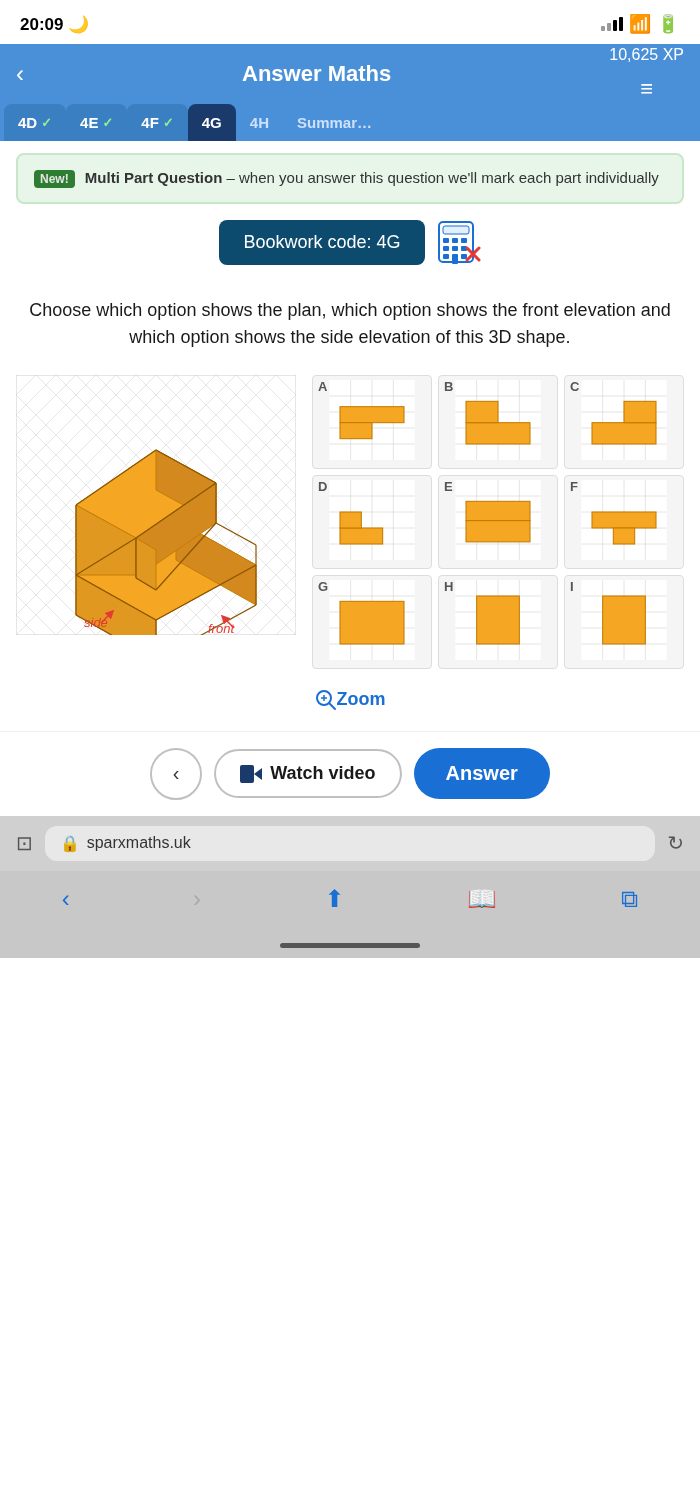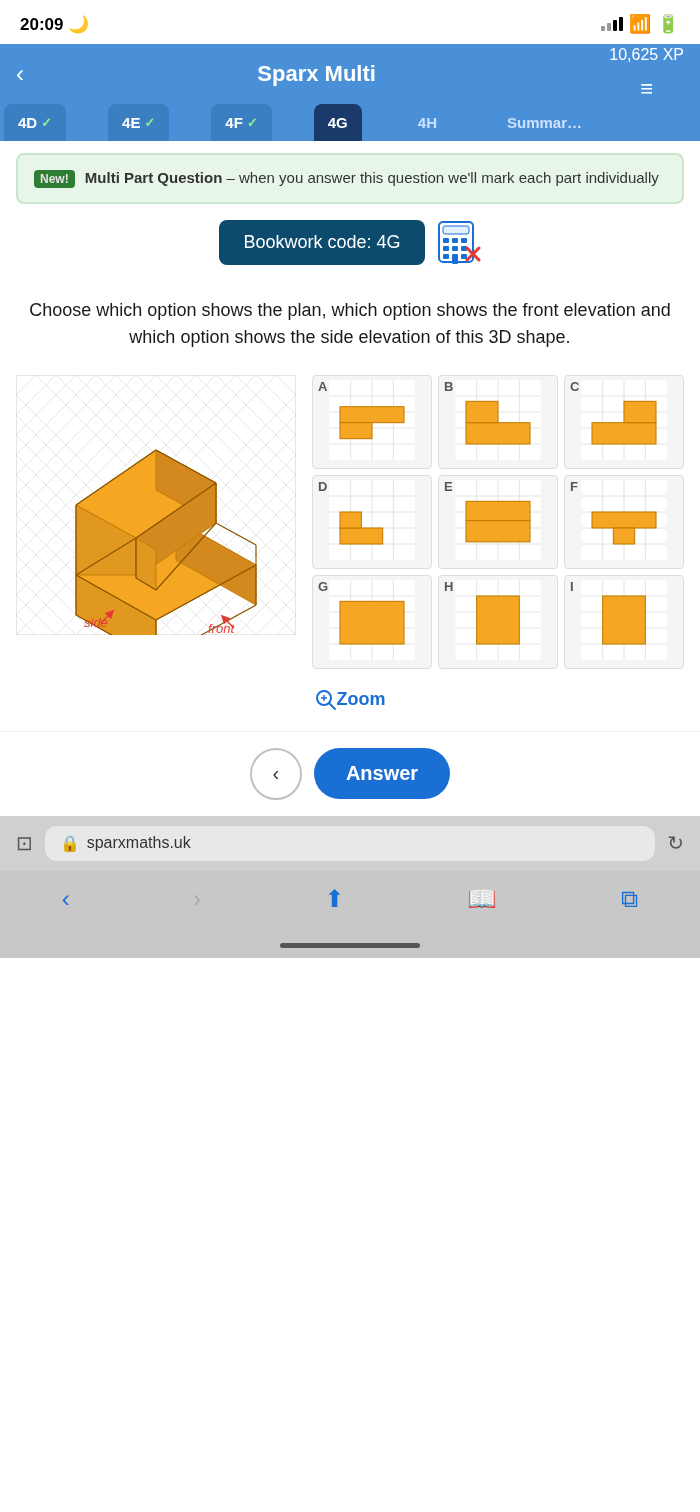--- a/index.html
+++ b/index.html
@@ -34,21 +34,20 @@
     .nav-xp { color: #fff; font-size: 16px; font-weight: 500; }
     .nav-menu { color: #fff; font-size: 22px; font-weight: 700; cursor: pointer; }
     .nav-right { display: flex; align-items: center; gap: 12px; flex-direction: column; }
 
     
     .tabs-container {
       background: #4a90d9;
       display: flex;
       overflow-x: auto;
       padding: 0 4px;
-      gap: 42px;
     }
     .tab {
       padding: 10px 14px;
       color: #fff;
       font-size: 15px;
       font-weight: 600;
       white-space: nowrap;
       cursor: pointer;
       border-radius: 8px 8px 0 0;
       display: flex;
@@ -296,21 +295,21 @@
       <div class="signal-bar" style="height:11px"></div>
       <div class="signal-bar" style="height:14px"></div>
     </div>
     <span style="font-size:18px;">📶</span>
     <span style="font-size:18px; color:#4caf50;">🔋</span>
   </div>
 </div>
 
 <div class="nav-header">
   <span class="nav-back">‹</span>
-  <span class="nav-title">Sparx Multi</span>
+  <span class="nav-title">Answer Maths</span>
   <div class="nav-right">
     <span class="nav-xp">10,625 XP</span>
     <span class="nav-menu">≡</span>
   </div>
 </div>
 
 <div class="tabs-container">
   <div class="tab completed">4D <span class="tab-check">✓</span></div>
   <div class="tab completed">4E <span class="tab-check">✓</span></div>
   <div class="tab completed">4F <span class="tab-check">✓</span></div>
@@ -652,20 +651,27 @@
       <line x1="9" y1="6" x2="9" y2="12" stroke="#1a6fd4" stroke-width="1.5"></line>
     </svg>
     <span>Zoom</span>
   </button>
 </div>
 
 <div class="bottom-actions">
   <button class="btn-back-circle">
     <span style="font-size:20px;">‹</span>
   </button>
+  <button class="btn-watch-video">
+    <svg width="22" height="18" viewBox="0 0 22 18">
+      <rect x="0" y="0" width="14" height="18" rx="2" fill="#1a3a6b"></rect>
+      <polygon points="14,9 22,3 22,15" fill="#1a3a6b"></polygon>
+    </svg>
+    <span>Watch video</span>
+  </button>
   <button class="btn-answer">
     <span>Answer</span>
   </button>
 </div>
 
 <div class="browser-bar">
   <span class="browser-tabs-icon">⊡</span>
   <div class="browser-url-bar">
     <span>🔒</span>
     <span>sparxmaths.uk</span>

